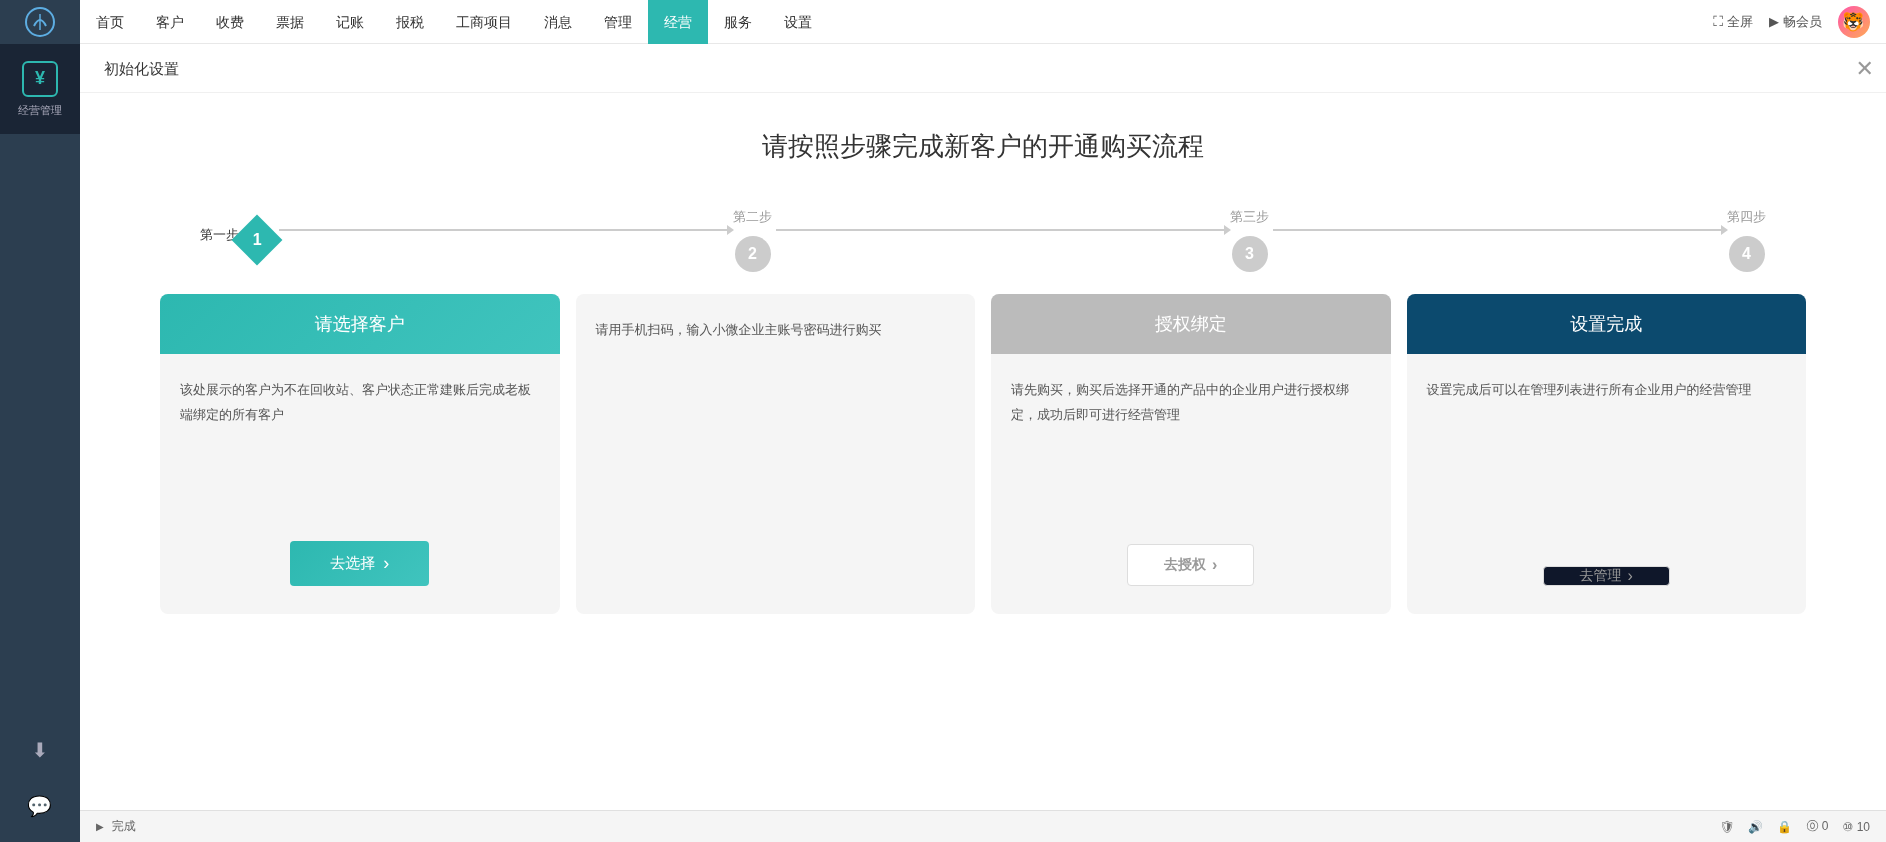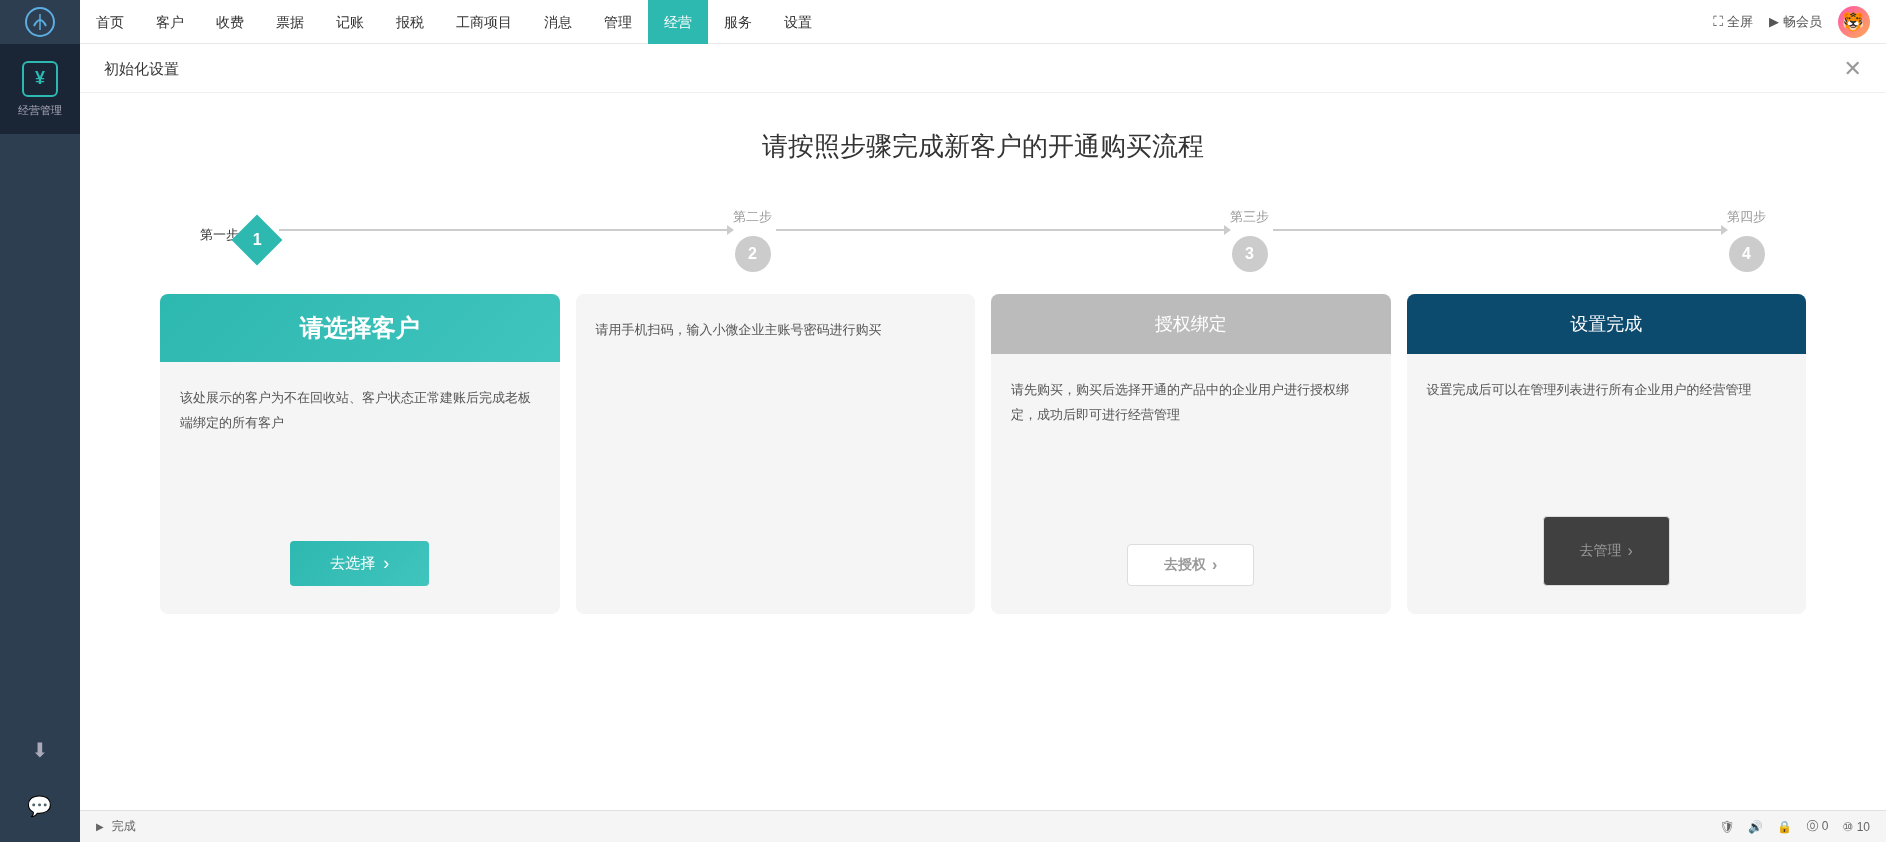--- a/index.html
+++ b/index.html
@@ -59,21 +59,21 @@
     <div style="width:80px;height:56px;display:flex;flex-direction:column;align-items:center;justify-content:center;cursor:pointer;color:#aab;font-size:20px;">
       <span>⬇</span>
     </div>
     <div style="width:80px;height:56px;display:flex;flex-direction:column;align-items:center;justify-content:center;cursor:pointer;color:#aab;font-size:20px;margin-bottom:8px;">
       <span>💬</span>
     </div>
   </div>
 
   <div style="flex:1;background:#fff;position:relative;overflow:hidden;">
 
-    <div style="display:flex;align-items:center;justify-content:space-between;padding:14px 24px 12px 24px;border-bottom:1px solid #f0f0f0;">
+    <div style="display:flex;align-items:center;justify-content:space-between;padding:14px 12px 12px 24px;border-bottom:1px solid #f0f0f0;">
       <span style="font-size:15px;color:#333;">初始化设置</span>
       <span style="font-size:22px;color:#999;cursor:pointer;line-height:1;">✕</span>
     </div>
 
     <div style="padding:36px 80px 20px 80px;">
 
       <div style="text-align:center;font-size:26px;color:#333;margin-bottom:44px;font-weight:normal;">请按照步骤完成新客户的开通购买流程</div>
 
       <div style="display:flex;align-items:center;padding:0 40px;margin-bottom:22px;">
 
@@ -110,21 +110,21 @@
         <div style="display:flex;flex-direction:column;align-items:center;z-index:2;">
           <span style="font-size:13px;color:#999;margin-bottom:10px;">第四步</span>
           <div style="width:36px;height:36px;border-radius:50%;background:#ccc;display:flex;align-items:center;justify-content:center;color:#fff;font-size:16px;font-weight:bold;">4</div>
         </div>
 
       </div>
 
       <div style="display:grid;grid-template-columns:repeat(4,1fr);gap:16px;">
 
         <div style="border-radius:8px;overflow:hidden;background:#f5f5f5;min-height:320px;display:flex;flex-direction:column;">
-          <div style="padding:18px 0;text-align:center;font-size:24px;color:#fff;font-weight:700;background:linear-gradient(135deg,#2db8b0,#40c4be);">请选择客户</div>
+          <div style="padding:18px 0;text-align:center;font-size:18px;color:#fff;font-weight:400;background:linear-gradient(135deg,#2db8b0,#40c4be);">请选择客户</div>
           <div style="padding:24px 20px;flex:1;font-size:13px;color:#555;line-height:1.9;">该处展示的客户为不在回收站、客户状态正常建账后完成老板端绑定的所有客户</div>
           <div style="padding:0 20px 28px 20px;display:flex;justify-content:center;">
             <button style="display:inline-flex;align-items:center;justify-content:center;padding:12px 40px;border-radius:4px;font-size:15px;cursor:pointer;border:none;background:linear-gradient(135deg,#2db8b0,#40c4be);color:#fff;gap:8px;">
               <span>去选择</span>
               <span style="font-size:18px;">›</span>
             </button>
           </div>
         </div>
 
         <div style="border-radius:8px;overflow:hidden;background:#f5f5f5;min-height:320px;display:flex;flex-direction:column;">
@@ -141,21 +141,21 @@
               <span>去授权</span>
               <span style="font-size:16px;">›</span>
             </button>
           </div>
         </div>
 
         <div style="border-radius:8px;overflow:hidden;background:#f5f5f5;min-height:320px;display:flex;flex-direction:column;">
           <div style="padding:18px 0;text-align:center;font-size:18px;color:#fff;font-weight:500;background:#0c4a6e;">设置完成</div>
           <div style="padding:24px 20px;flex:1;font-size:13px;color:#555;line-height:1.9;">设置完成后可以在管理列表进行所有企业用户的经营管理</div>
           <div style="padding:0 20px 28px 20px;display:flex;justify-content:center;">
-            <button style="display:inline-flex;align-items:center;justify-content:center;padding:25px 36px;border-radius:4px;font-size:14px;cursor:pointer;border:1px solid #ddd;background:#404040;color:#999;gap:6px;">
+            <button style="display:inline-flex;align-items:center;justify-content:center;padding:0 36px;border-radius:4px;font-size:14px;cursor:pointer;border:1px solid #ddd;background:#0f172a;color:#999;gap:6px;">
               <span>去管理</span>
               <span style="font-size:16px;">›</span>
             </button>
           </div>
         </div>
 
       </div>
     </div>
 
     <div style="position:absolute;bottom:0;left:0;right:0;height:32px;background:#f5f5f5;border-top:1px solid #e0e0e0;display:flex;align-items:center;padding:0 16px;font-size:12px;color:#666;gap:8px;">

